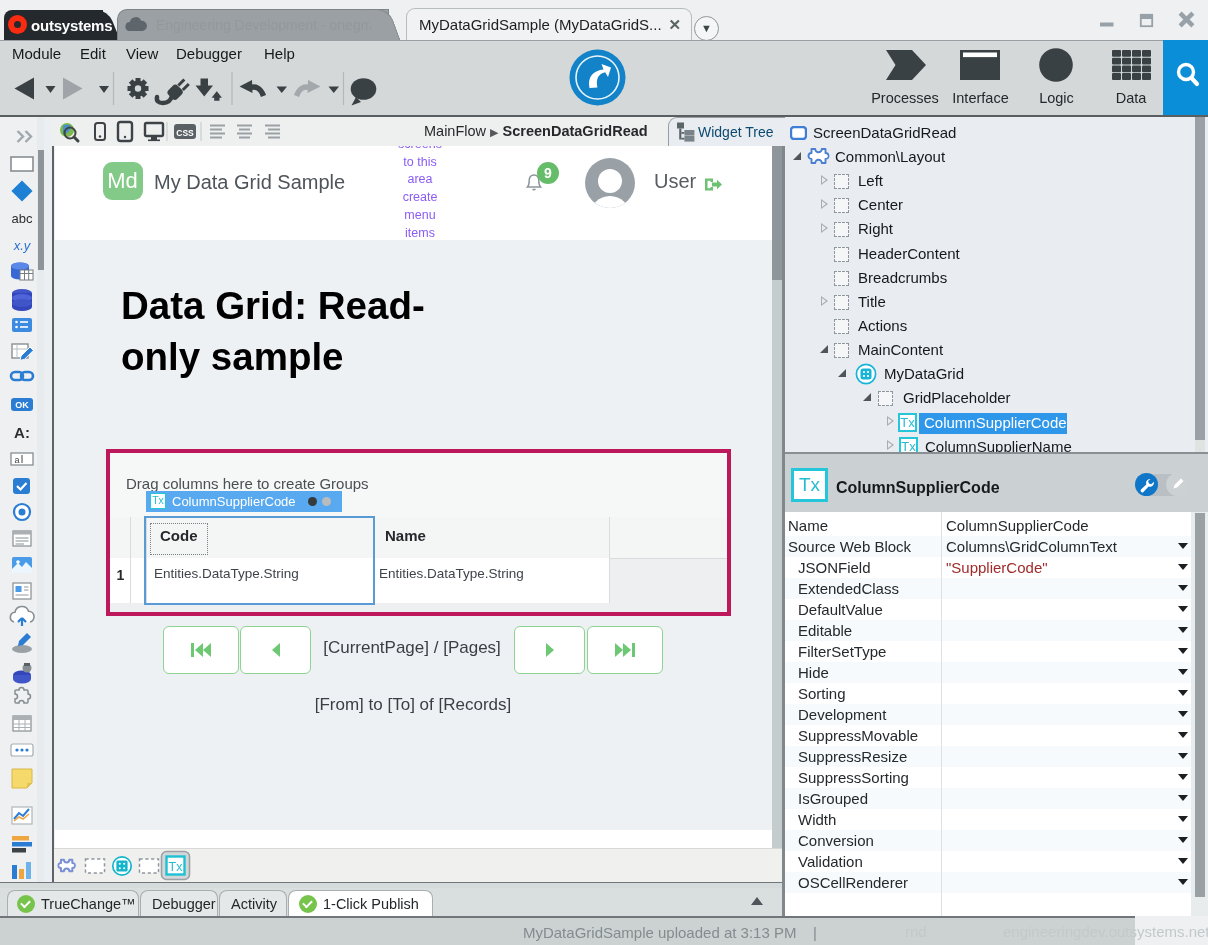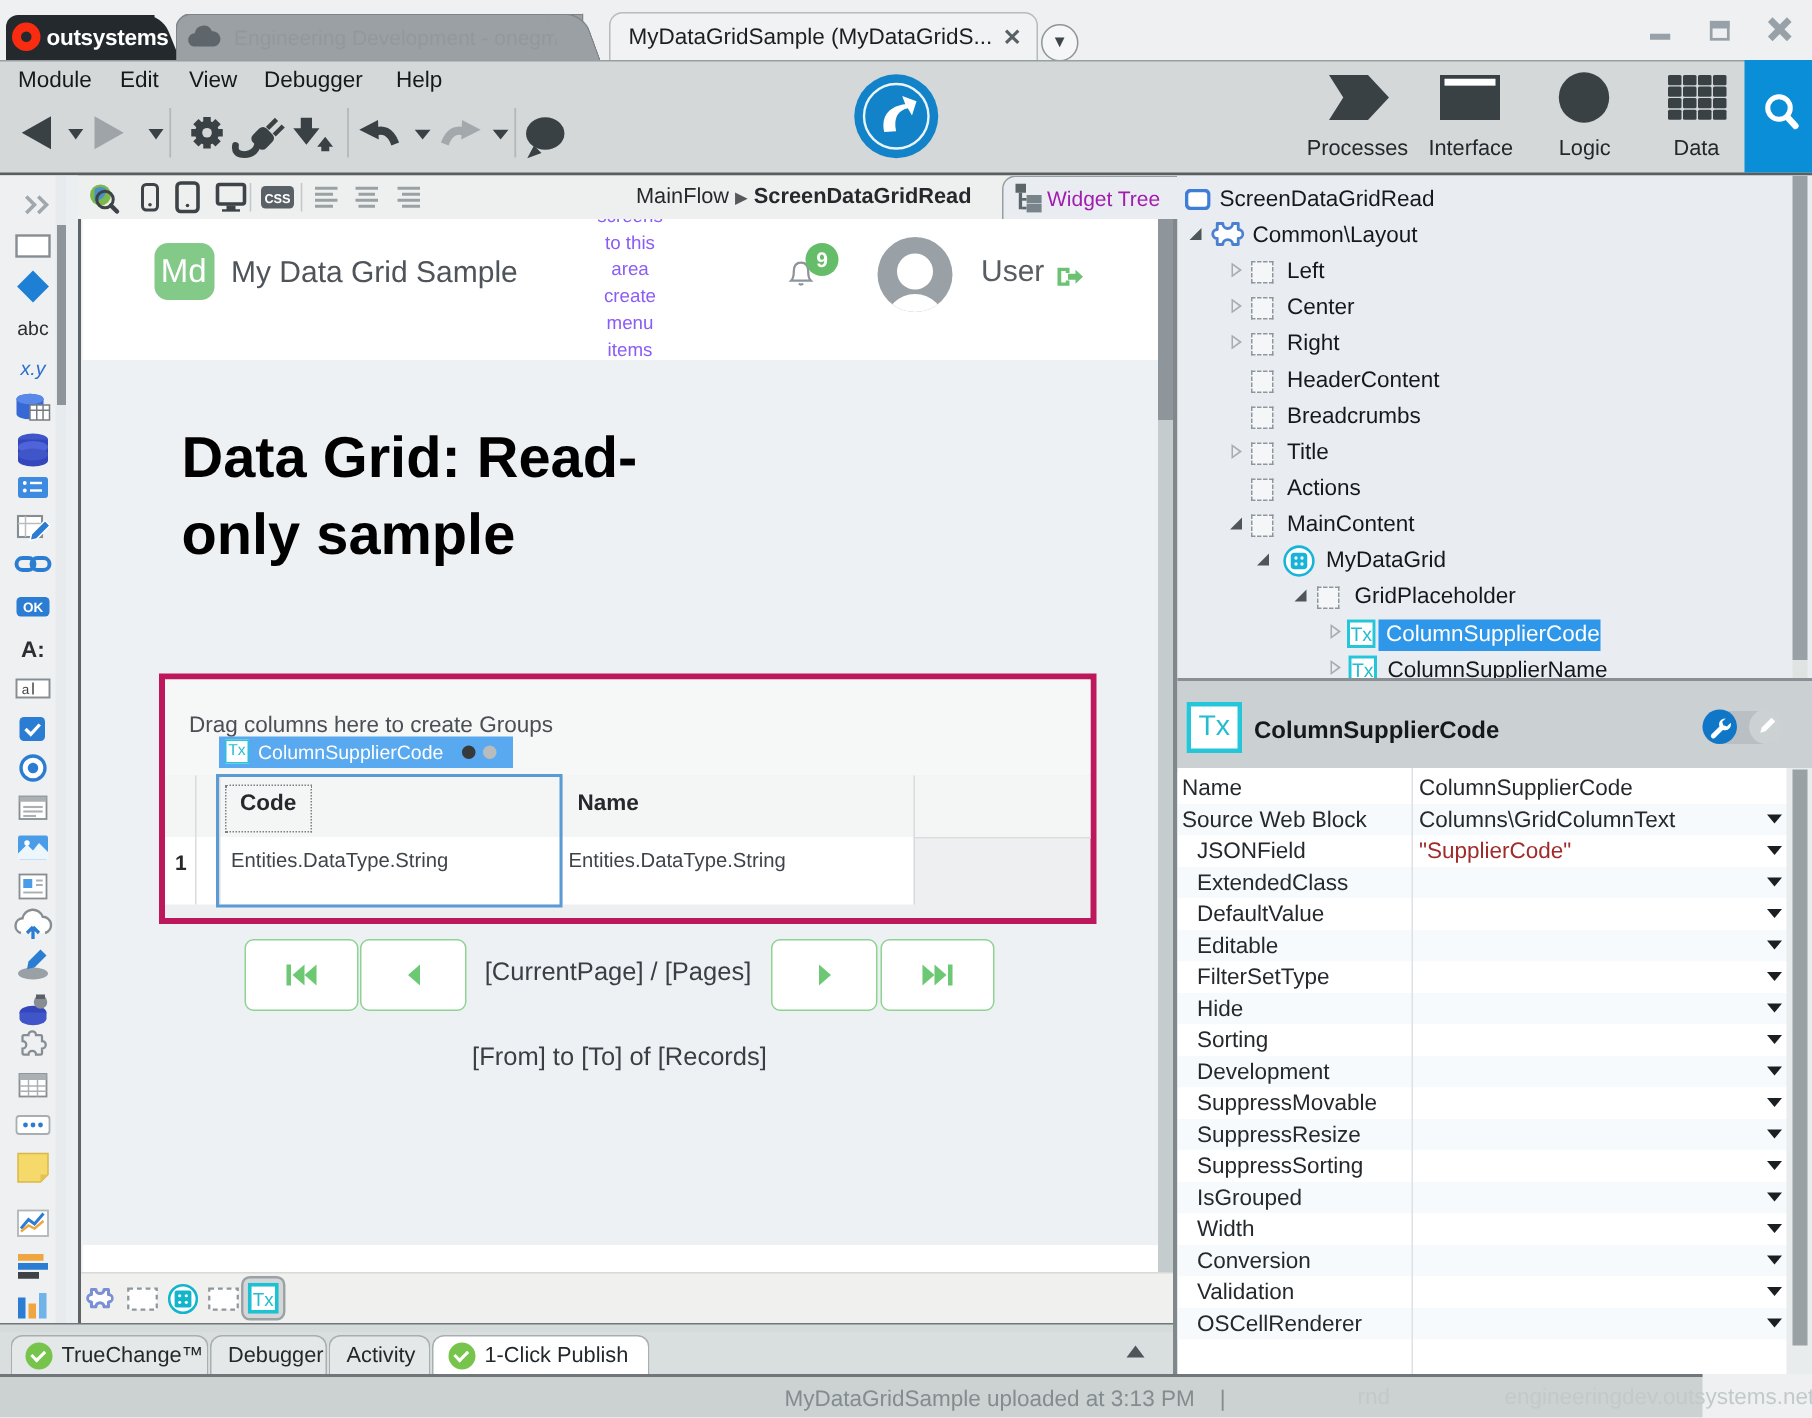--- a/index.html
+++ b/index.html
@@ -221,21 +221,21 @@
 <div id="crumbs" class="abs">MainFlow <span style="color:#55595c;font-size:11px;">▶</span> <b>ScreenDataGridRead</b></div>
 <div id="wtree-tab" class="abs">
     <svg width="19" height="22" viewBox="0 0 19 22" style="position:absolute;left:7px;top:3px;">
       <rect x="1" y="1.5" width="7" height="6" fill="#5b666b"></rect>
       <rect x="3.2" y="7.5" width="2.2" height="11" fill="#5b666b"></rect>
       <rect x="5.4" y="11" width="3" height="1.8" fill="#5b666b"></rect>
       <rect x="5.4" y="16.8" width="3" height="1.8" fill="#5b666b"></rect>
       <rect x="8.4" y="9" width="10" height="5.6" fill="#79848a"></rect>
       <rect x="8.4" y="15" width="10" height="5.6" fill="#79848a"></rect>
     </svg>
-    <span style="position:absolute;left:29px;top:6px;font-size:14px;color:#a21caf;">Widget Tree</span>
+    <span style="position:absolute;left:29px;top:6px;font-size:14px;color:#0c4a6e;">Widget Tree</span>
   </div>
 
 <div id="toolbox" class="abs"></div>
 <div id="tbx-scroll" class="abs"></div>
 <div id="tbx-thumb" class="abs"></div>
 <div class="abs" style="left:44px;top:117px;width:8px;height:766px;background:#ebeff1;"></div>
 <div class="abs" style="left:52px;top:146px;width:2px;height:737px;background:#5e6367;"></div>
 <div id="tbxicons" class="abs" style="left:0;top:117px;"><svg width="44" height="766" viewBox="0 0 44 766">
   <g fill="none" stroke="#a0a8ad" stroke-width="2.4">
         <path d="M17.5 14 l5.5 5.5 -5.5 5.5"></path>

